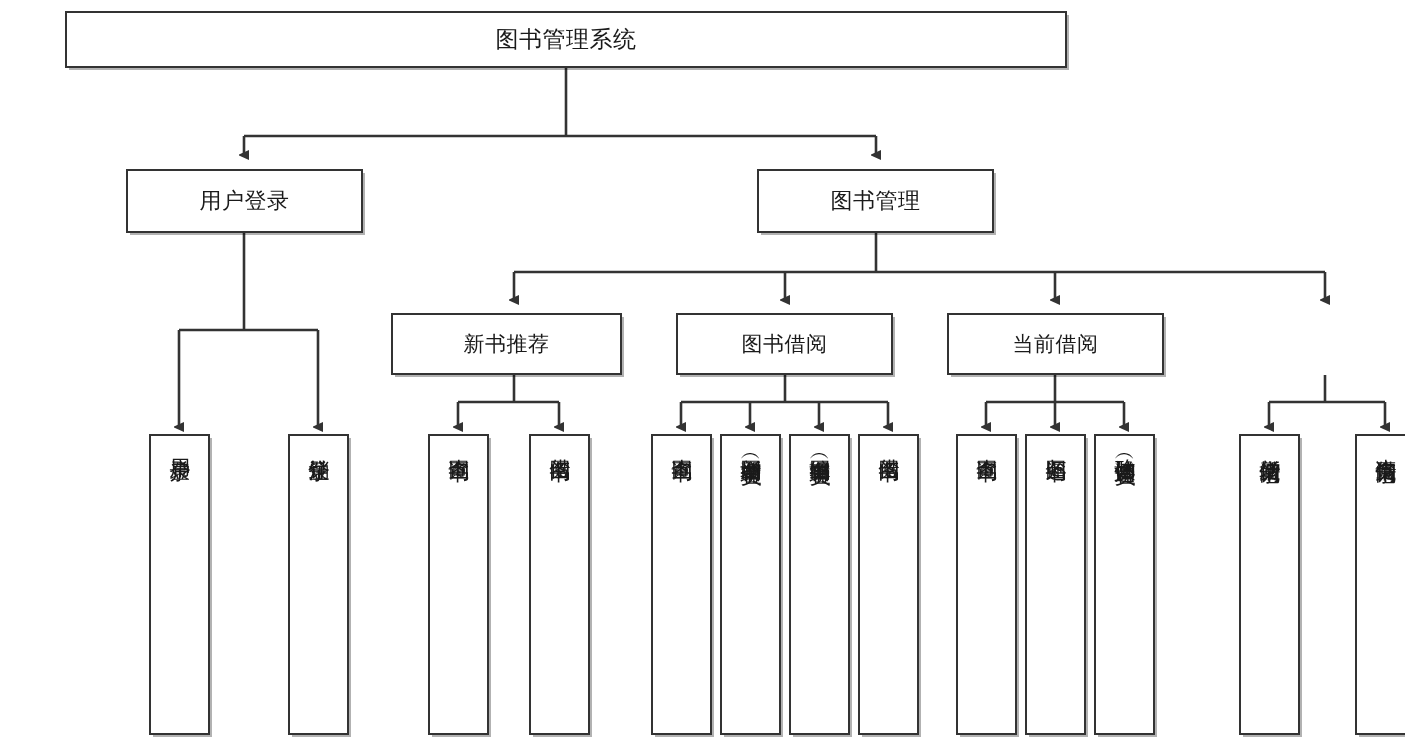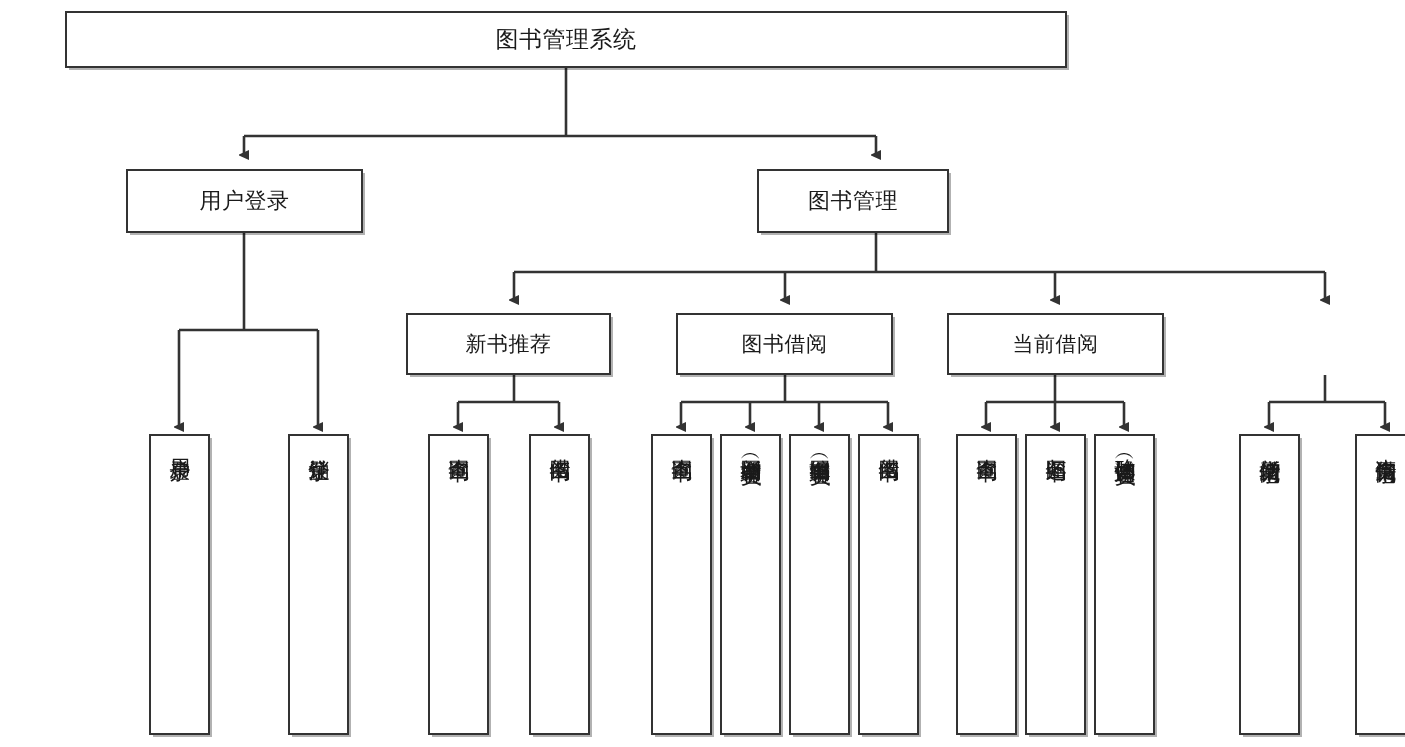--- a/index.html
+++ b/index.html
@@ -129,25 +129,25 @@
     </g>
   </svg>
 
   <div class="node root" style="left:20px; top:11px; width:1002px; height:57px;">
     <span class="label">图书管理系统</span>
   </div>
 
   <div class="node level2" style="left:81px; top:169px; width:237px; height:64px;">
     <span class="label">用户登录</span>
   </div>
-  <div class="node level2" style="left:712px; top:169px; width:192px; height:64px;text-align:right;">
+  <div class="node level2" style="left:712px; top:169px; width:237px; height:64px;text-align:right;">
     <span class="label">图书管理</span>
   </div>
 
-  <div class="node level3" style="left:361px; top:313px; width:205px; height:62px;">
+  <div class="node level3" style="left:346px; top:313px; width:231px; height:62px;">
     <span class="label">新书推荐</span>
   </div>
   <div class="node level3" style="left:631px; top:313px; width:217px; height:62px;">
     <span class="label">图书借阅</span>
   </div>
   <div class="node level3" style="left:902px; top:313px; width:217px; height:62px;">
     <span class="label">当前借阅</span>
   </div>
 
   <div class="node leaf" style="left:104px; top:434px; width:61px; height:301px;">

